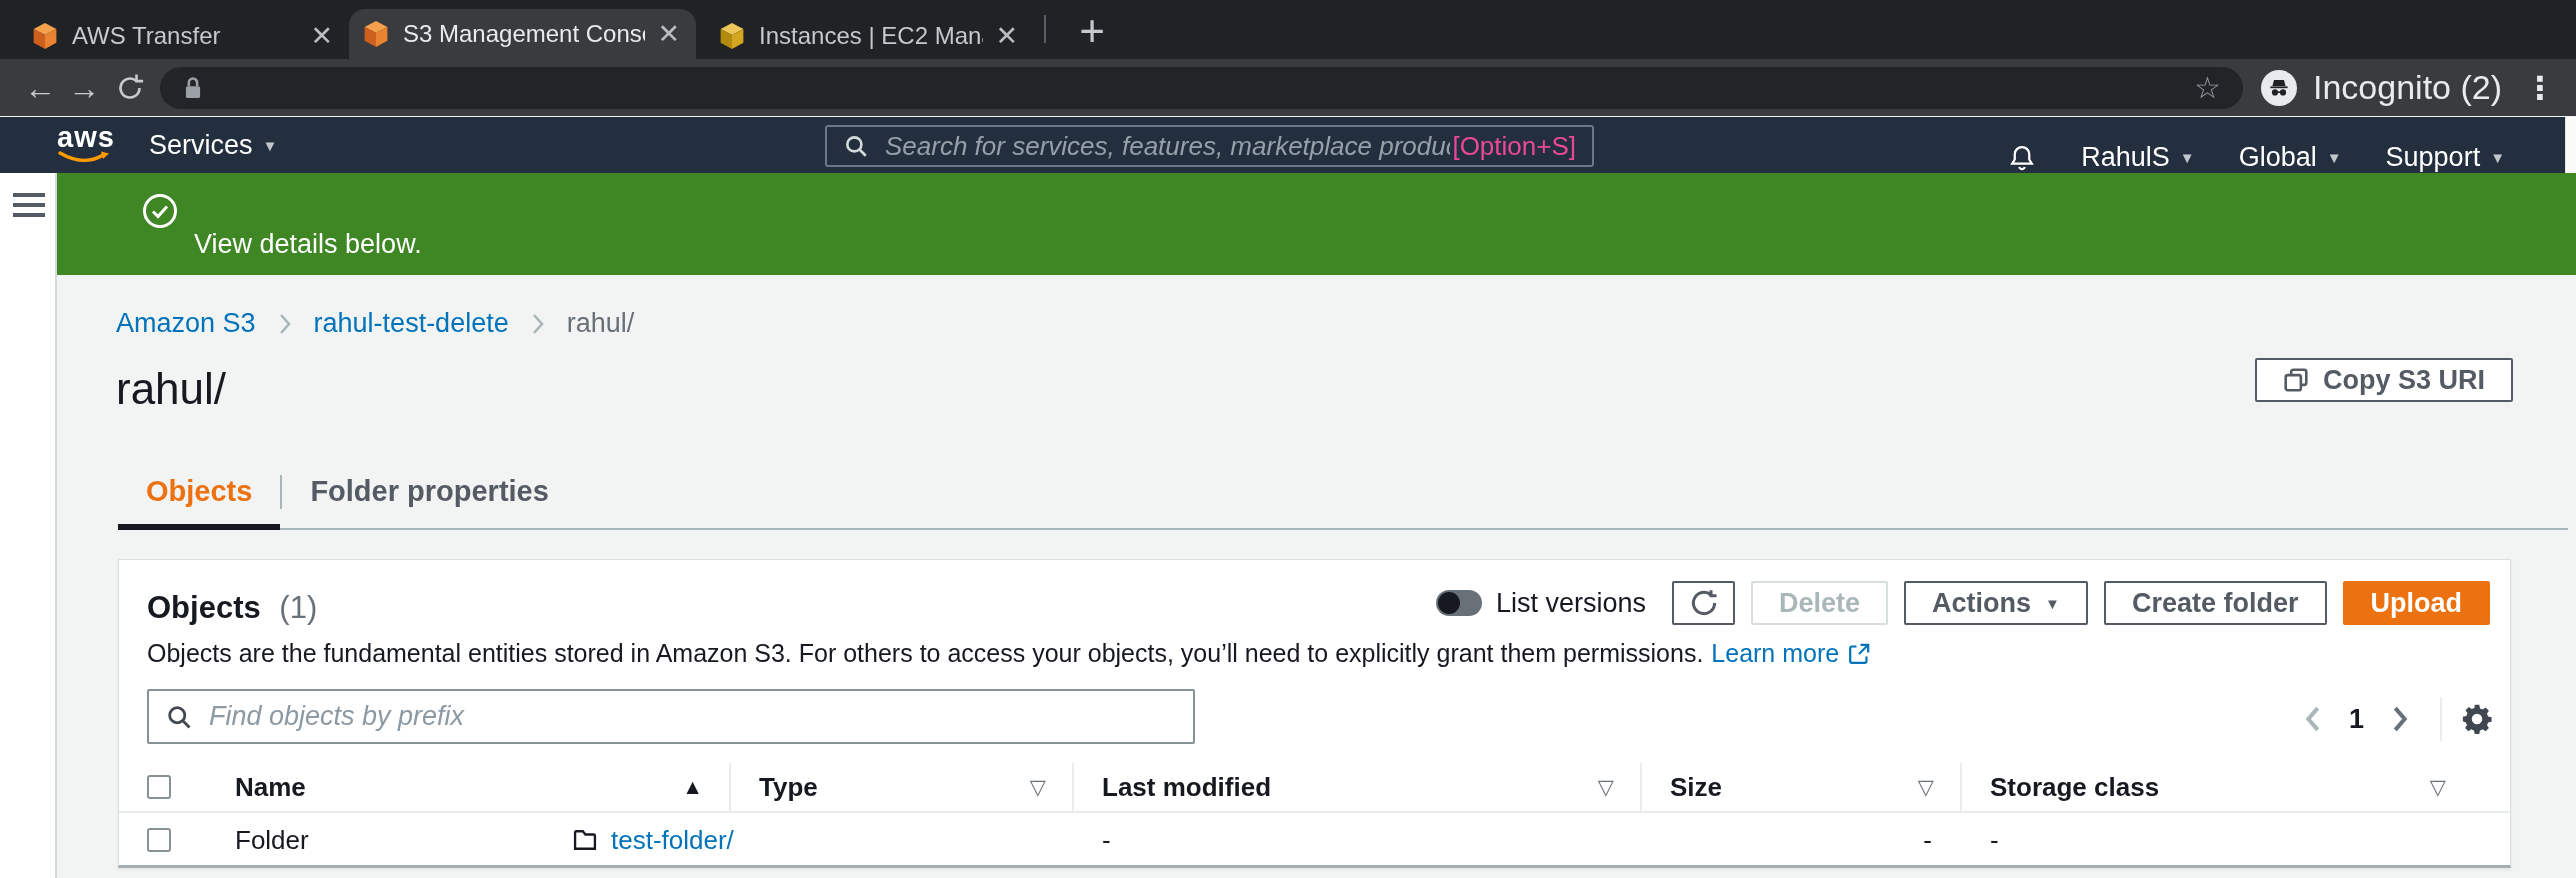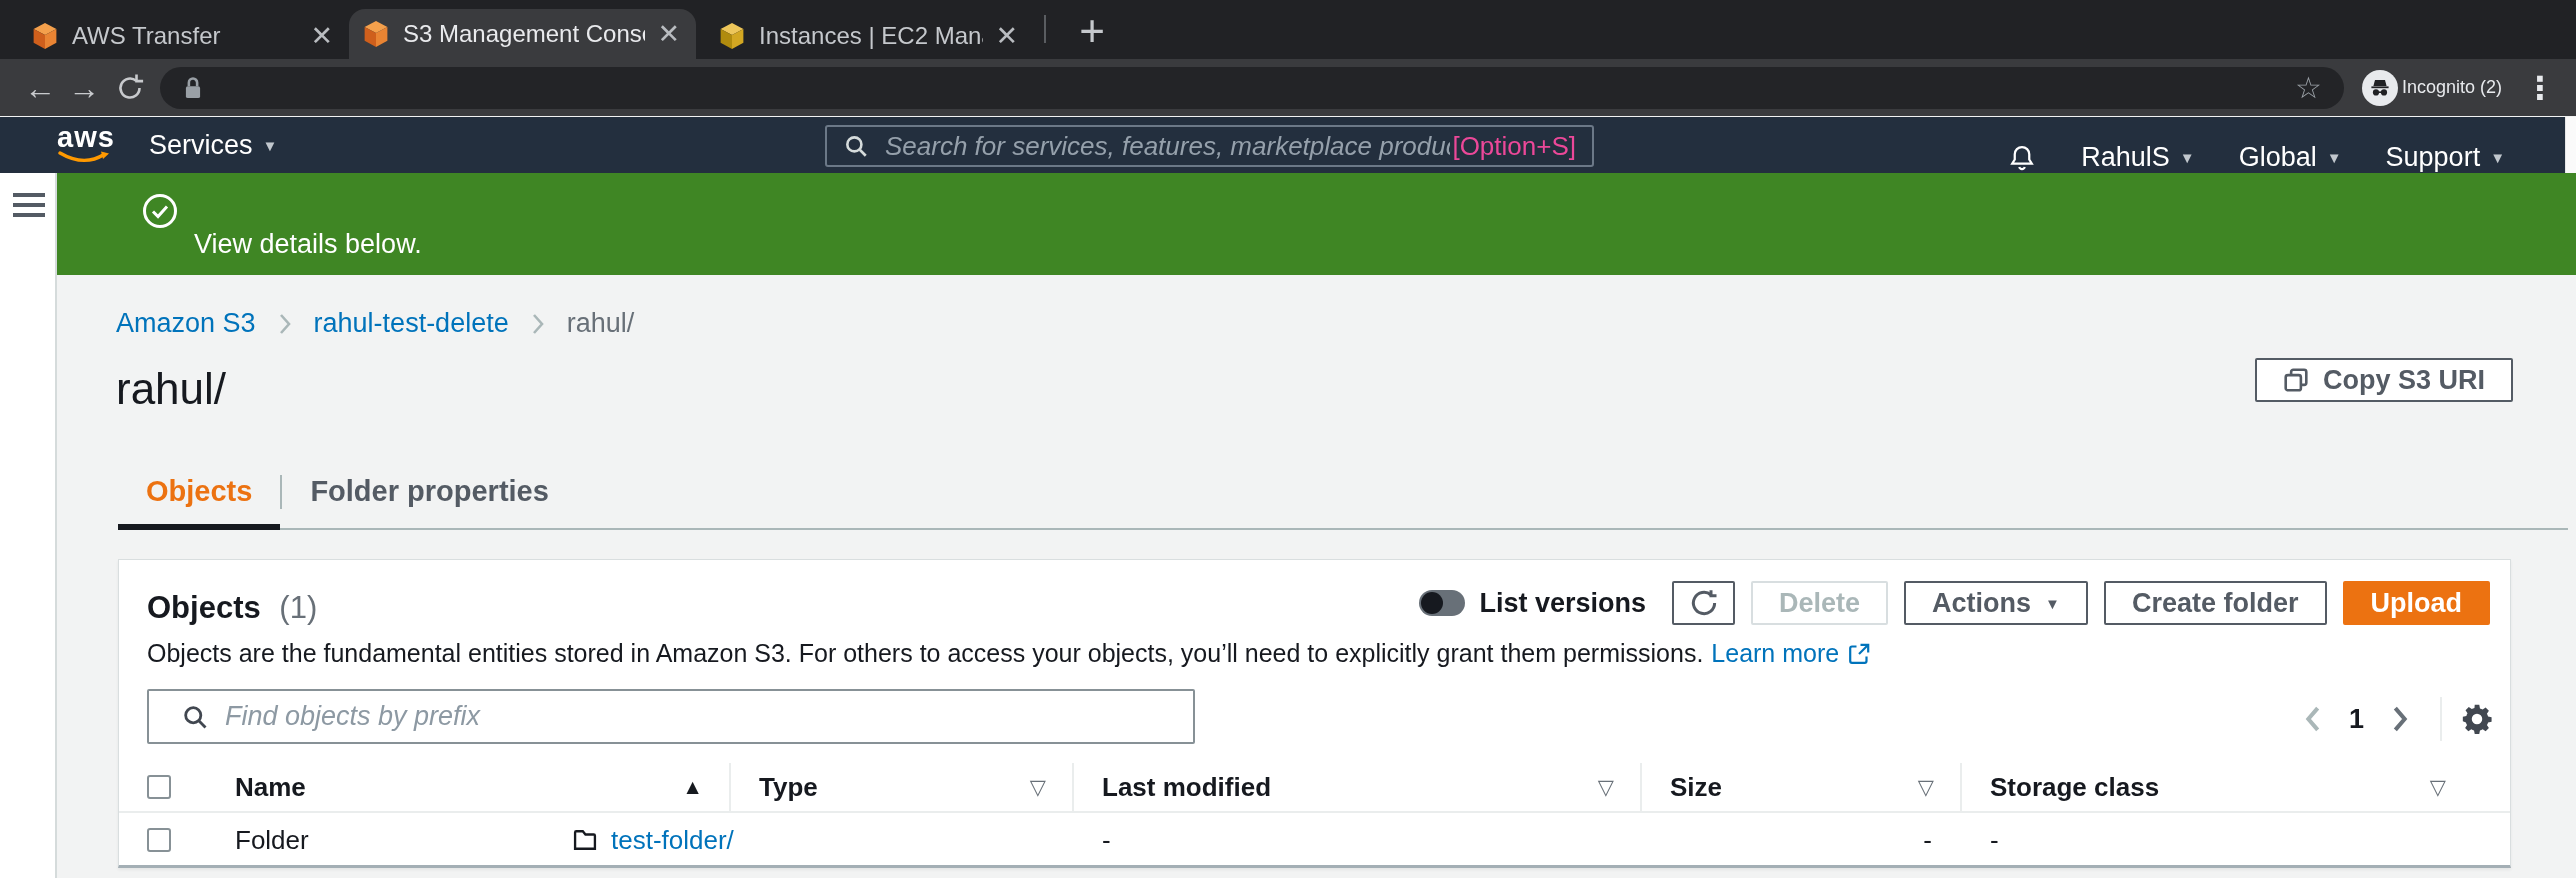--- a/index.html
+++ b/index.html
@@ -26,21 +26,21 @@
   .urlpill{flex:1;height:42px;border-radius:21px;background:#232427;display:flex;align-items:center;
            padding:0 22px;margin-left:10px;overflow:hidden}
   .urlpill .lockicon{margin-right:16px;flex:0 0 auto}
   .url{font-size:26px;white-space:nowrap;overflow:hidden}
   .url .domain{color:#e8eaed}
   .url .path{color:#9aa0a6}
   .star{margin-left:auto;font-size:30px;color:#9aa0a6;padding-left:16px}
   .incog{display:flex;align-items:center;margin-left:18px}
   .incog .badge{width:36px;height:36px;border-radius:50%;background:#e8eaed;display:flex;
                 align-items:center;justify-content:center}
-  .incog .lbl{color:#e8eaed;font-size:18px;margin-left:4px}
+  .incog .lbl{color:#e8eaed;font-size:34px;margin-left:16px}
   .kebab{color:#e8eaed;font-size:32px;margin-left:22px;font-weight:700}
 
   
   .awsnav{position:absolute;left:0;top:117px;width:100%;height:56px;background:#232f3e}
   .awslogo{position:absolute;left:57px;top:7px;width:57px;text-align:center}
   .awslogo .t{color:#fff;font-weight:700;font-size:29px;line-height:27px;letter-spacing:1px}
   .services{position:absolute;left:149px;top:0;height:56px;display:flex;align-items:center;
             color:#fff;font-size:27px}
   .caret{font-size:15px;color:#c1c7cd;margin-left:10px}
   .navsearch{position:absolute;left:825px;top:8px;width:769px;height:42px;border:2px solid #6b7887;
@@ -99,24 +99,24 @@
   .panelhead .h{font-weight:700;color:#16191f}
   .panelhead .c{color:#687078;margin-left:10px;font-weight:400}
   .paneldesc{position:absolute;left:28px;top:79px;font-size:25px;color:#16191f;display:flex;align-items:center}
   .paneldesc .lm{color:#0073bb;margin-left:8px;cursor:pointer}
   .paneldesc .ext{margin-left:8px}
 
   .ptoolbar{position:absolute;right:20px;top:21px;display:flex;align-items:center;gap:16px}
   .togglewrap{display:flex;align-items:center;margin-right:10px}
   .toggle{width:46px;height:26px;border-radius:13px;background:#687078;position:relative;cursor:pointer}
   .toggle .knob{position:absolute;left:2px;top:2px;width:22px;height:22px;border-radius:50%;background:#16191f}
-  .tlabel{font-size:27px;font-weight:700;color:#16191f;margin-left:14px}
+  .tlabel{font-size:27px;font-weight:400;color:#16191f;margin-left:14px}
 
   .objsearch{position:absolute;left:28px;top:129px;width:1048px;height:55px;border:2px solid #879196;
-             border-radius:2px;background:#fff;display:flex;align-items:center;padding:0 32px;box-sizing:border-box}
+             border-radius:2px;background:#fff;display:flex;align-items:center;padding:0 16px;box-sizing:border-box}
   .objsearch input{flex:1;border:0;outline:0;font-size:27px;font-style:italic;color:#16191f;
                    margin-left:14px;font-family:inherit;min-width:0}
   .objsearch input::placeholder{color:#8d99a3}
 
   .pagination{position:absolute;right:16px;top:137px;display:flex;align-items:center}
   .pgchev{padding:6px 12px;cursor:pointer}
   .pgnum{font-size:27px;font-weight:700;color:#16191f;margin:0 14px}
   .pgdiv{width:2px;height:44px;background:#eaeded;margin:0 18px}
 
   .thead{position:absolute;left:0;top:203px;width:100%;height:50px;display:flex;

